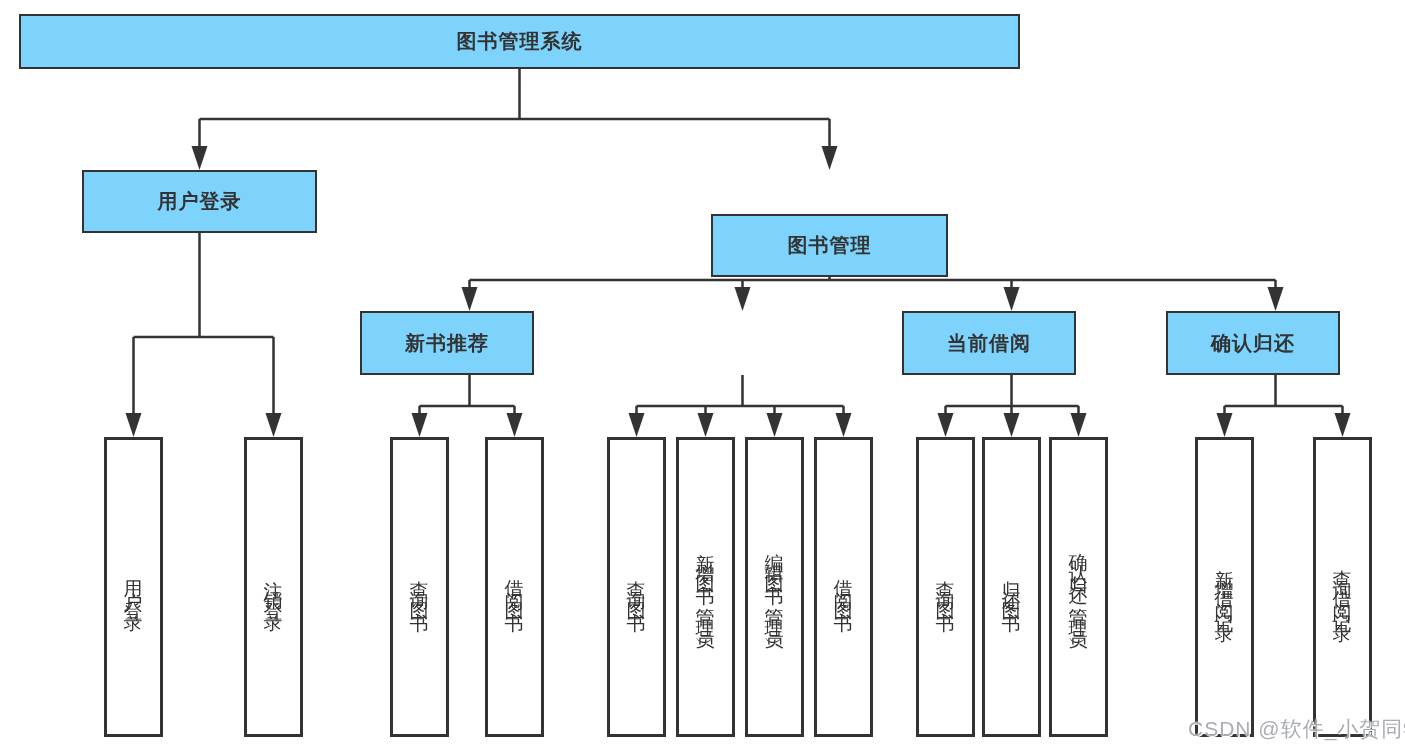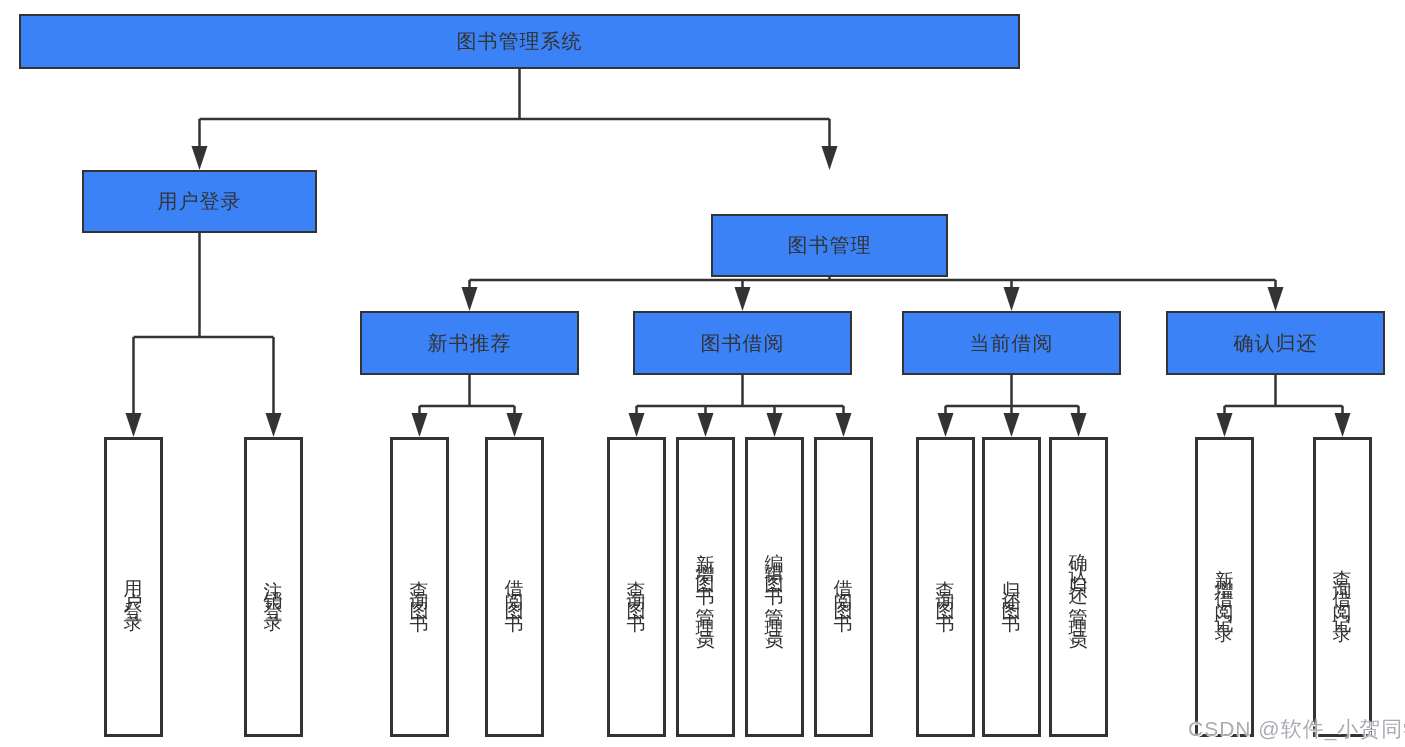--- a/index.html
+++ b/index.html
@@ -20,31 +20,32 @@
   svg.connectors path {
     stroke: #333333;
     stroke-width: 2.5;
     fill: none;
   }
   svg.connectors polygon { fill: #333333; }
   .hbox {
     position: absolute;
     box-sizing: border-box;
     border: 2.5px solid #333333;
-    background: #3b82f6;
+    background: #7dd3fc;
     display: flex;
     align-items: center;
     justify-content: center;
     font-size: 20px;
     letter-spacing: 1px;
+    font-weight: bold;
   }
   .hbox.root  { left: 19px;  top: 14px;  width: 1001px; height: 55px; }
   .hbox.lvl2a { left: 82px;  top: 170px; width: 235px;  height: 63px; }
   .hbox.lvl2b { left: 711px; top: 170px; width: 237px;  height: 63px; margin-top: 44px; }
-  .hbox.lvl3  { top: 311px; width: 219px; height: 64px; }
+  .hbox.lvl3  { top: 311px; width: 174px; height: 64px; }
   .hbox.l3a { left: 360px; }
   .hbox.l3b { left: 633px; }
   .hbox.l3c { left: 902px; }
   .hbox.l3d { left: 1166px; }
   .vbox {
     position: absolute;
     box-sizing: border-box;
     top: 437px;
     width: 59px;
     height: 300px;
@@ -121,23 +122,20 @@
   <div class="hbox lvl2a">
     <span>用户登录</span>
   </div>
   <div class="hbox lvl2b">
     <span>图书管理</span>
   </div>
 
   <div class="hbox lvl3 l3a">
     <span>新书推荐</span>
   </div>
-  <div class="hbox lvl3 l3b">
-    <span>图书借阅</span>
-  </div>
   <div class="hbox lvl3 l3c">
     <span>当前借阅</span>
   </div>
   <div class="hbox lvl3 l3d">
     <span>确认归还</span>
   </div>
 
   <div class="vbox" style="left:104px">
     <span class="vtext">用户登录</span>
   </div>

